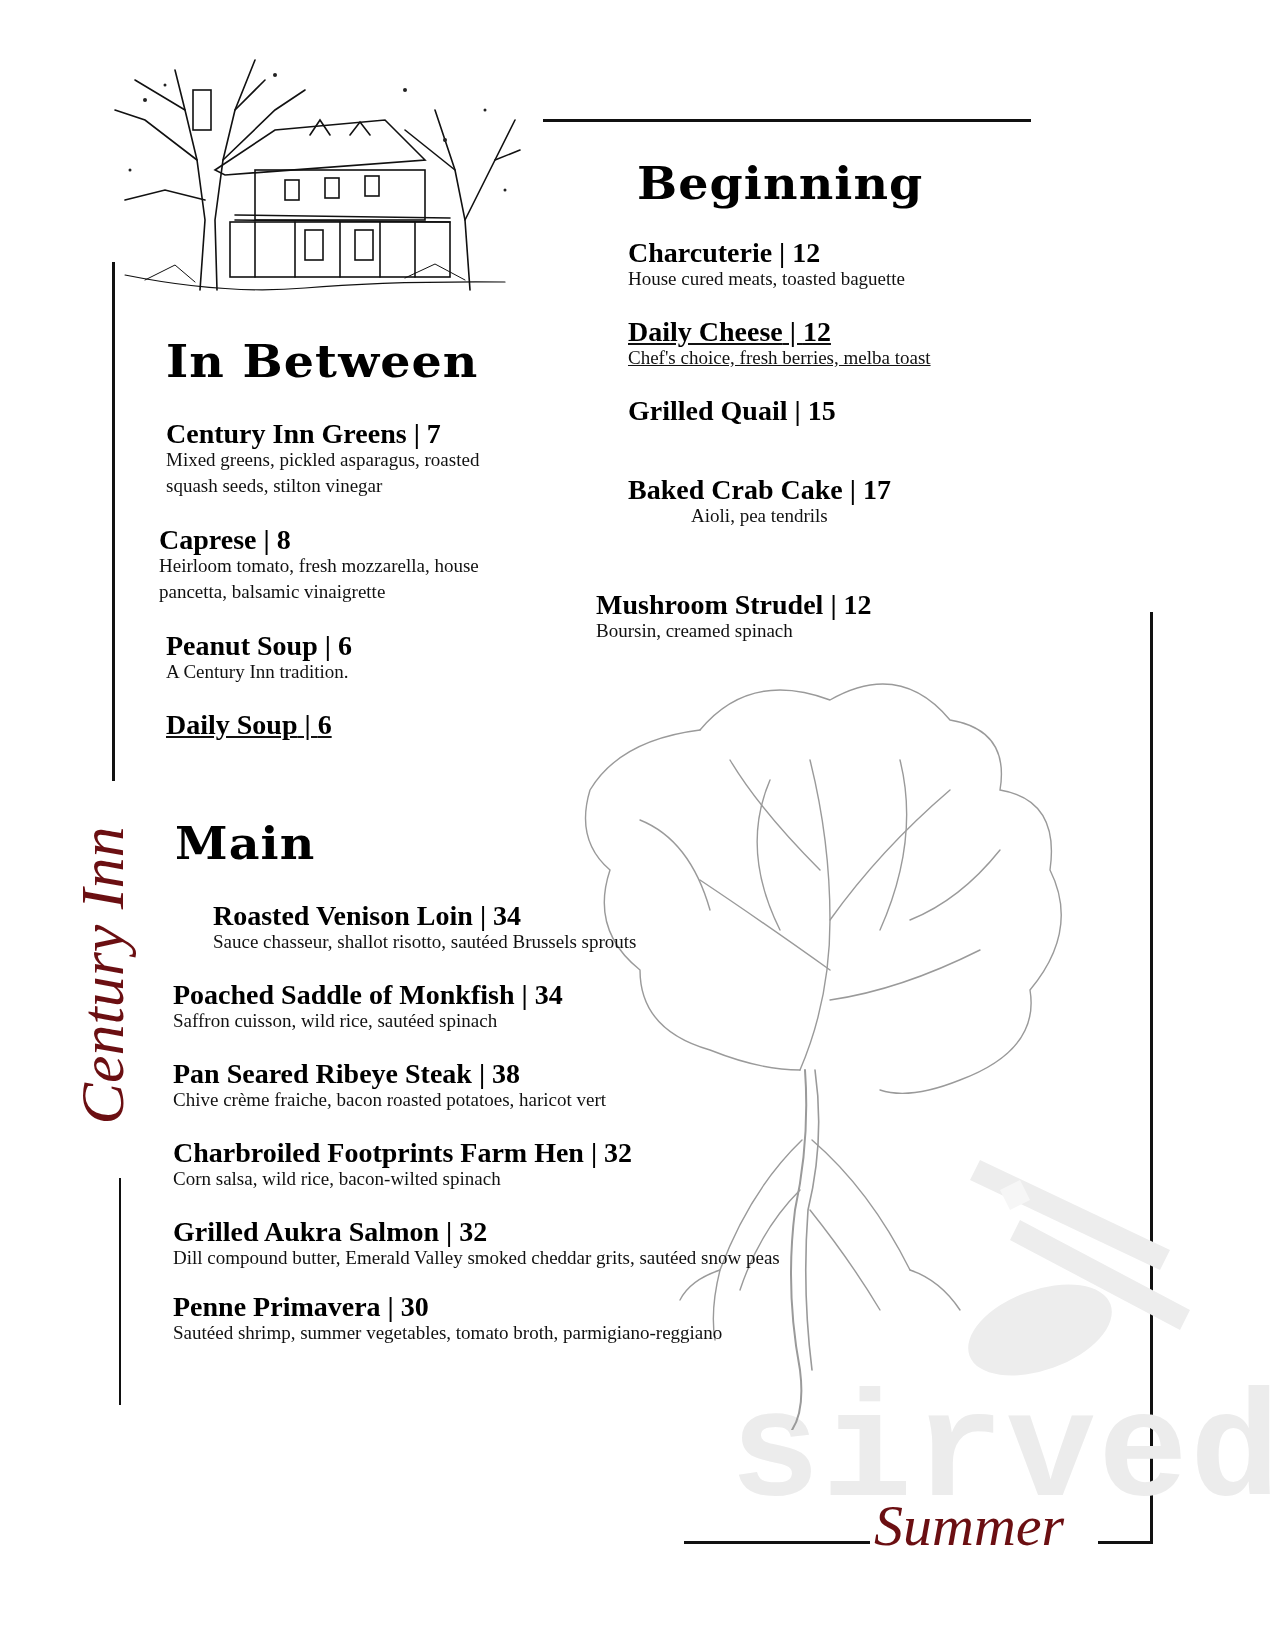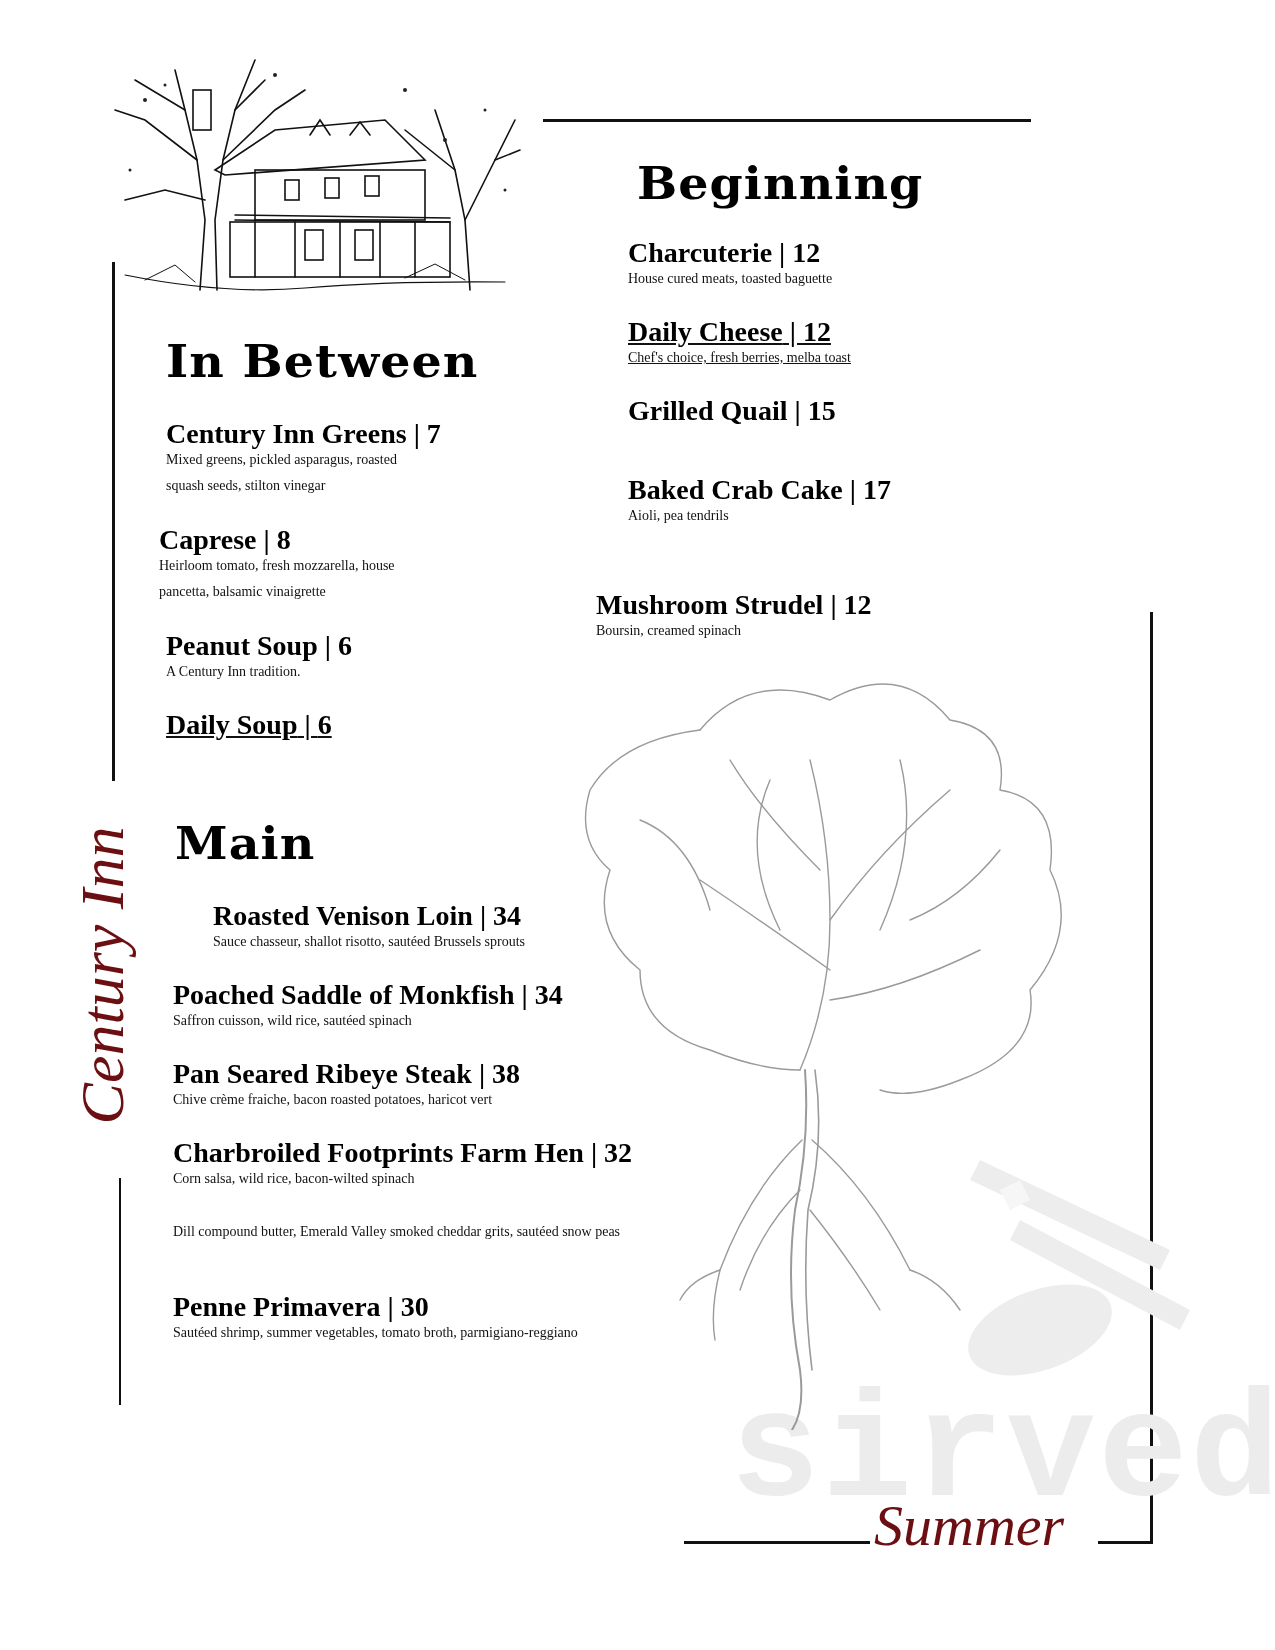--- a/index.html
+++ b/index.html
@@ -4,21 +4,21 @@
 <style>
   html, body { margin:0; padding:0; background:#ffffff; }
   body { width:1275px; height:1650px; position:relative; overflow:hidden;
          font-family:"DejaVu Serif", "Liberation Serif", serif; color:#111; }
   .abs { position:absolute; }
   .rule { position:absolute; background:#111; }
   .section-title { position:absolute; font-family:"DejaVu Serif", serif; font-weight:900;
                    font-size:44px; letter-spacing:1px; color:#000; transform:scaleX(1.08); transform-origin:left top; }
   .item { position:absolute; }
   .item-name { font-family:"Liberation Serif", serif; font-weight:bold; font-size:28px; line-height:26px; color:#000; }
-  .item-desc { font-family:"Liberation Serif", serif; font-size:14px; line-height:26px; color:#111; }
+  .item-desc { font-family:"Liberation Serif", serif; font-size:19px; line-height:26px; color:#111; }
   .script { position:absolute; font-family:"Liberation Serif", serif; font-style:italic; color:#6b0f12; }
   .watermark { position:absolute; font-family:Liberation Mono, monospace; font-weight:bold;
                color:#ececec; font-size:150px; letter-spacing:2px; }
   svg { display:block; }
 </style>
 </head>
 <body>
 
 <div class="rule" style="left:543px; top:119px; width:488px; height:3px;"></div>
 <div class="rule" style="left:112px; top:262px; width:3px; height:519px;"></div>
@@ -128,21 +128,21 @@
   <div class="item-name"><span>Charcuterie</span><span> | </span><span>12</span></div>
   <div class="item-desc">House cured meats, toasted baguette</div>
 </div>
 <div class="item" style="left:628px; top:319px;text-decoration:underline;">
   <div class="item-name"><span>Daily Cheese</span><span> | </span><span>12</span></div>
   <div class="item-desc">Chef's choice, fresh berries, melba toast</div>
 </div>
 <div class="item" style="left:628px; top:398px;">
   <div class="item-name"><span>Grilled Quail</span><span> | </span><span>15</span></div>
 </div>
-<div class="item" style="left:628px; top:477px;">
+<div class="item" style="left:628px; top:477px;text-align:center;">
   <div class="item-name"><span>Baked Crab Cake</span><span> | </span><span>17</span></div>
   <div class="item-desc">Aioli, pea tendrils</div>
 </div>
 <div class="item" style="left:596px; top:556px;margin-top:36px;">
   <div class="item-name"><span>Mushroom Strudel</span><span> | </span><span>12</span></div>
   <div class="item-desc">Boursin, creamed spinach</div>
 </div>
 
 <div class="section-title" style="left:166px; top:336px;">In Between</div>
 
@@ -176,18 +176,19 @@
 </div>
 <div class="item" style="left:173px; top:1061px;">
   <div class="item-name"><span>Pan Seared Ribeye Steak</span><span> | </span><span>38</span></div>
   <div class="item-desc">Chive crème fraiche, bacon roasted potatoes, haricot vert</div>
 </div>
 <div class="item" style="left:173px; top:1140px;">
   <div class="item-name"><span>Charbroiled Footprints Farm Hen</span><span> | </span><span>32</span></div>
   <div class="item-desc">Corn salsa, wild rice, bacon-wilted spinach</div>
 </div>
 <div class="item" style="left:173px; top:1219px;">
+  <div class="item-name"><span>Grilled Aukra Salmon</span><span> | </span><span>32</span></div>
   <div class="item-desc">Dill compound butter, Emerald Valley smoked cheddar grits, sautéed snow peas</div>
 </div>
 <div class="item" style="left:173px; top:1294px;">
   <div class="item-name"><span>Penne Primavera</span><span> | </span><span>30</span></div>
   <div class="item-desc">Sautéed shrimp, summer vegetables, tomato broth, parmigiano-reggiano</div>
 </div>
 
 </body></html>

